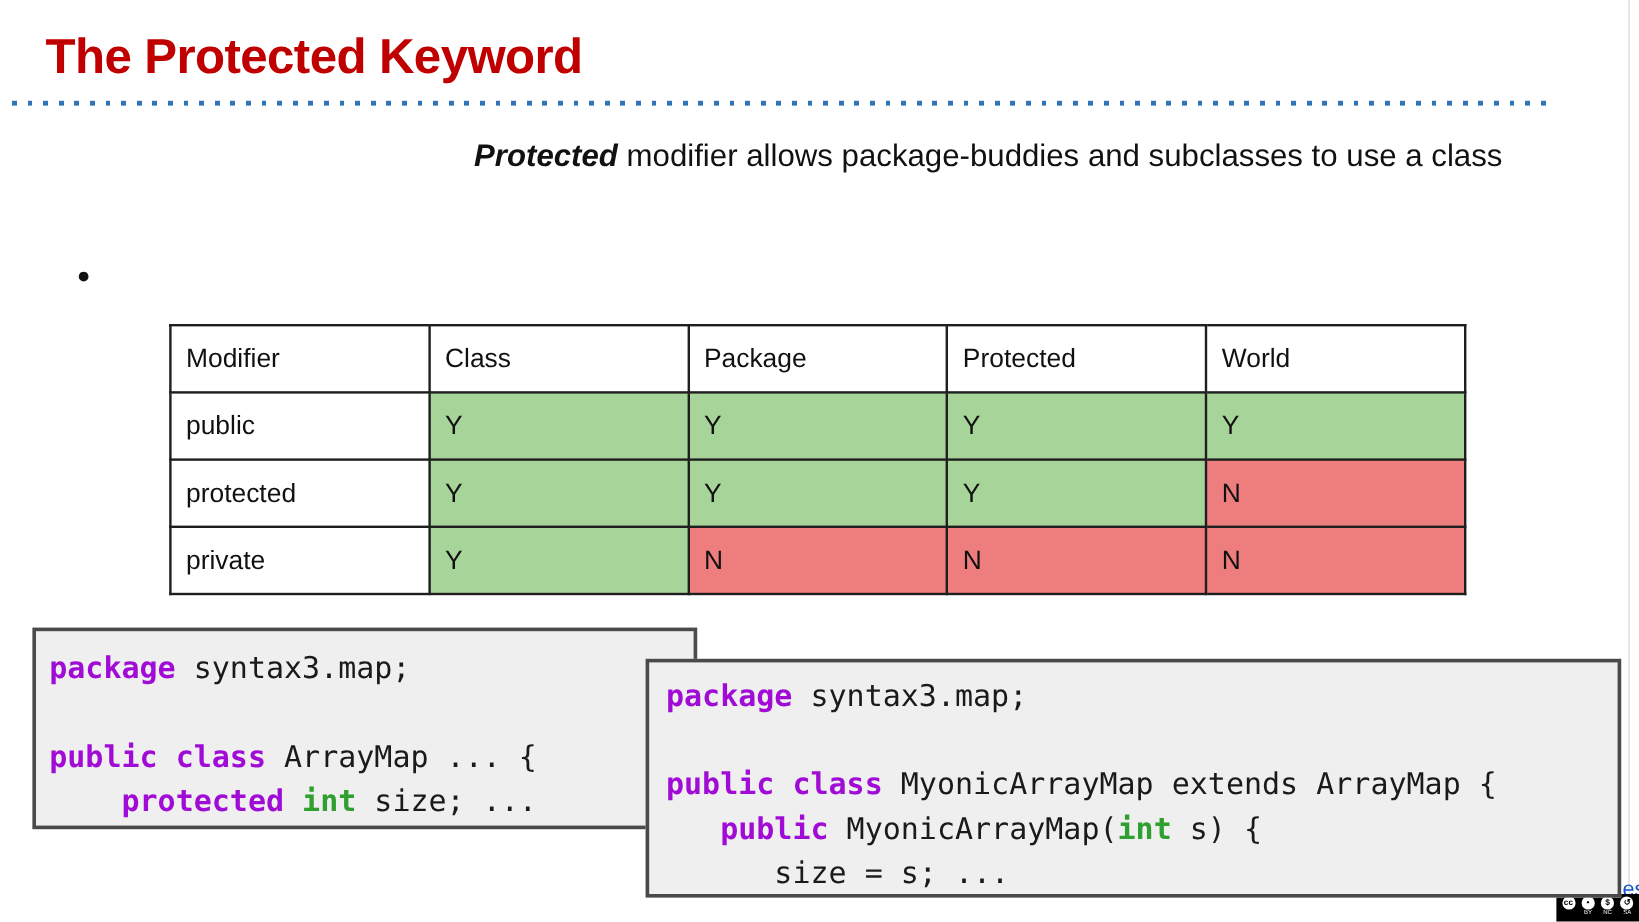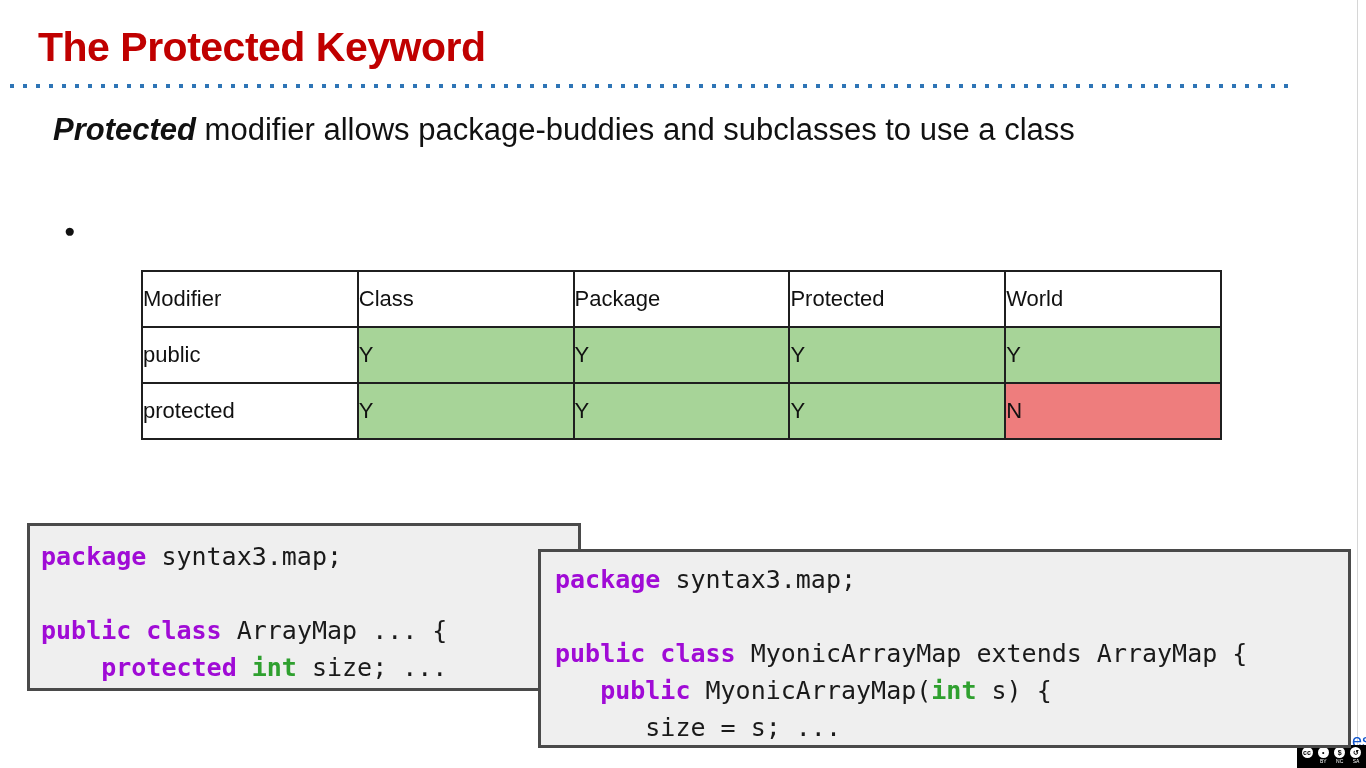--- a/index.html
+++ b/index.html
@@ -4,30 +4,30 @@
 <style>
   html,body{margin:0;padding:0;background:#ffffff;}
   body{width:1366px;height:768px;overflow:hidden;font-family:"Liberation Sans",sans-serif;}
   .slide{position:relative;width:1366px;height:682px;background:#ffffff;}
 
   .title{position:absolute;left:38px;top:24px;font-size:41px;font-weight:bold;letter-spacing:-0.5px;}
 
   .dotted-rule{position:absolute;left:10px;top:84px;width:1282px;height:4px;
     background-image:repeating-linear-gradient(to right,#2e75b6 0px,#2e75b6 4px,transparent 4px,transparent 13px);}
 
-  .intro{position:absolute;left:53px;top:107px;color:#111;font-size:31px;line-height:45px;width:1220px;}
+  .intro{position:absolute;left:32px;top:107px;color:#111;font-size:26px;line-height:45px;width:1220px;text-align:right;}
   .intro-line{white-space:pre-wrap;}
   .bi{font-weight:bold;font-style:italic;}
 
   .bullet-row{position:absolute;left:64px;top:219px;color:#111;font-size:31px;display:flex;align-items:center;}
   .bullet-glyph{font-size:19px;margin-right:34px;position:relative;top:1px;}
 
   table.access{position:absolute;left:141px;top:270px;width:1081px;border-collapse:collapse;table-layout:fixed;}
   table.access td,table.access th{border:2px solid #1f1f1f;height:54px;font-size:22px;font-weight:normal;
-    text-align:left;vertical-align:middle;padding:0 0 0 0;background:#ffffff;color:#111;}
+    text-align:left;vertical-align:middle;padding:0 0 0 12px;background:#ffffff;color:#111;}
   td.mod-bold{font-weight:bold;}
 
   .code-box{position:absolute;background:#efefef;border:3px solid #4a4a4a;box-sizing:border-box;
     font-family:"DejaVu Sans Mono",monospace;font-size:25px;color:#1a1a1a;}
   .code-left{left:27px;top:523px;width:554px;height:168px;padding:12px 0 0 11px;z-index:2;}
   .code-right{left:538px;top:549px;width:813px;height:199px;padding:9px 0 0 14px;z-index:3;}
   .code-line{white-space:pre;height:37px;line-height:37px;}
   .kw{font-weight:bold;}
 
   .link-fragment{position:absolute;left:1352px;top:731px;font-size:18px;text-decoration:underline;z-index:1;}
@@ -74,20 +74,27 @@
       <td style="background-color: rgb(167, 212, 152);">Y</td>
       <td style="background-color: rgb(167, 212, 152);">Y</td>
     </tr>
     <tr>
       <td class="mod-bold">protected</td>
       <td style="background-color: rgb(167, 212, 152);">Y</td>
       <td style="background-color: rgb(167, 212, 152);">Y</td>
       <td style="background-color: rgb(167, 212, 152);">Y</td>
       <td style="background-color: rgb(238, 125, 125);">N</td>
     </tr>
+    <tr>
+      <td>private</td>
+      <td style="background-color: rgb(167, 212, 152);">Y</td>
+      <td style="background-color: rgb(238, 125, 125);">N</td>
+      <td style="background-color: rgb(238, 125, 125);">N</td>
+      <td style="background-color: rgb(238, 125, 125);">N</td>
+    </tr>
   </tbody>
     </table>
 
   <div class="code-box code-left">
     <div class="code-line"><span class="kw" style="color: rgb(160, 11, 214);">package</span><span> syntax3.map;</span></div>
     <div class="code-line"><span></span></div>
     <div class="code-line"><span class="kw" style="color: rgb(160, 11, 214);">public class</span><span> ArrayMap ... {</span></div>
     <div class="code-line"><span>    </span><span class="kw" style="color: rgb(160, 11, 214);">protected</span><span> </span><span class="kw" style="color: rgb(47, 160, 47);">int</span><span> size; ...</span></div>
   </div>
 

